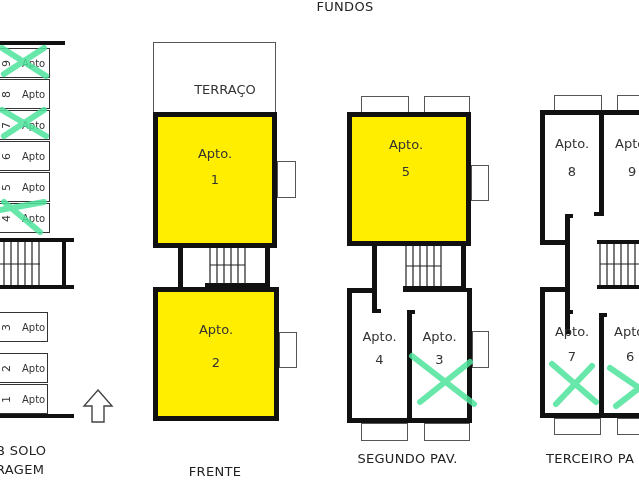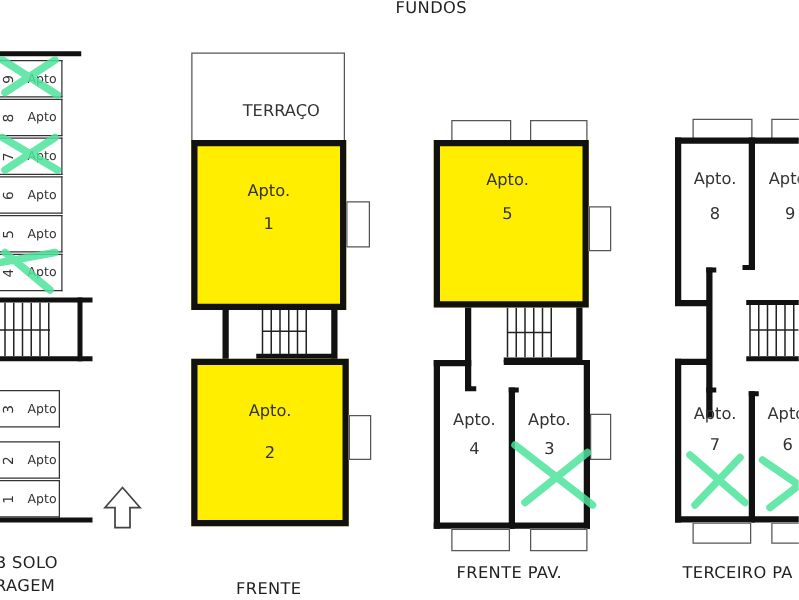--- a/index.html
+++ b/index.html
@@ -181,21 +181,21 @@
   <div class="lbl" style="left:412px;top:353px;width:55px;">3</div>
   <div class="thin" style="left:472px;top:331px;width:17px;height:37px;"></div>
 
   <svg class="cross" style="left:408px;top:352px;" width="70" height="60">
     <path d="M4 4 L66 52 M62 10 L12 50" stroke="#4de39b" stroke-width="6" stroke-linecap="round" fill="none" opacity="0.85"></path>
   </svg>
 
   <div class="thin" style="left:361px;top:423px;width:47px;height:18px;"></div>
   <div class="thin" style="left:424px;top:423px;width:46px;height:18px;"></div>
 
-  <div class="caption" style="left:345px;top:450px;width:125px;">FRENTE PAV.</div>
+  <div class="caption" style="left:345px;top:450px;width:125px;">SEGUNDO PAV.</div>
 </div>
 
 <div>
   <div class="thin" style="left:554px;top:95px;width:48px;height:17px;"></div>
   <div class="thin" style="left:617px;top:95px;width:30px;height:17px;"></div>
 
   <div class="wall" style="left:540px;top:110px;width:110px;height:5px;"></div>
   <div class="wall" style="left:540px;top:110px;width:5px;height:134px;"></div>
   <div class="wall" style="left:540px;top:240px;width:28px;height:5px;"></div>
   <div class="wall" style="left:599px;top:110px;width:5px;height:106px;"></div>

